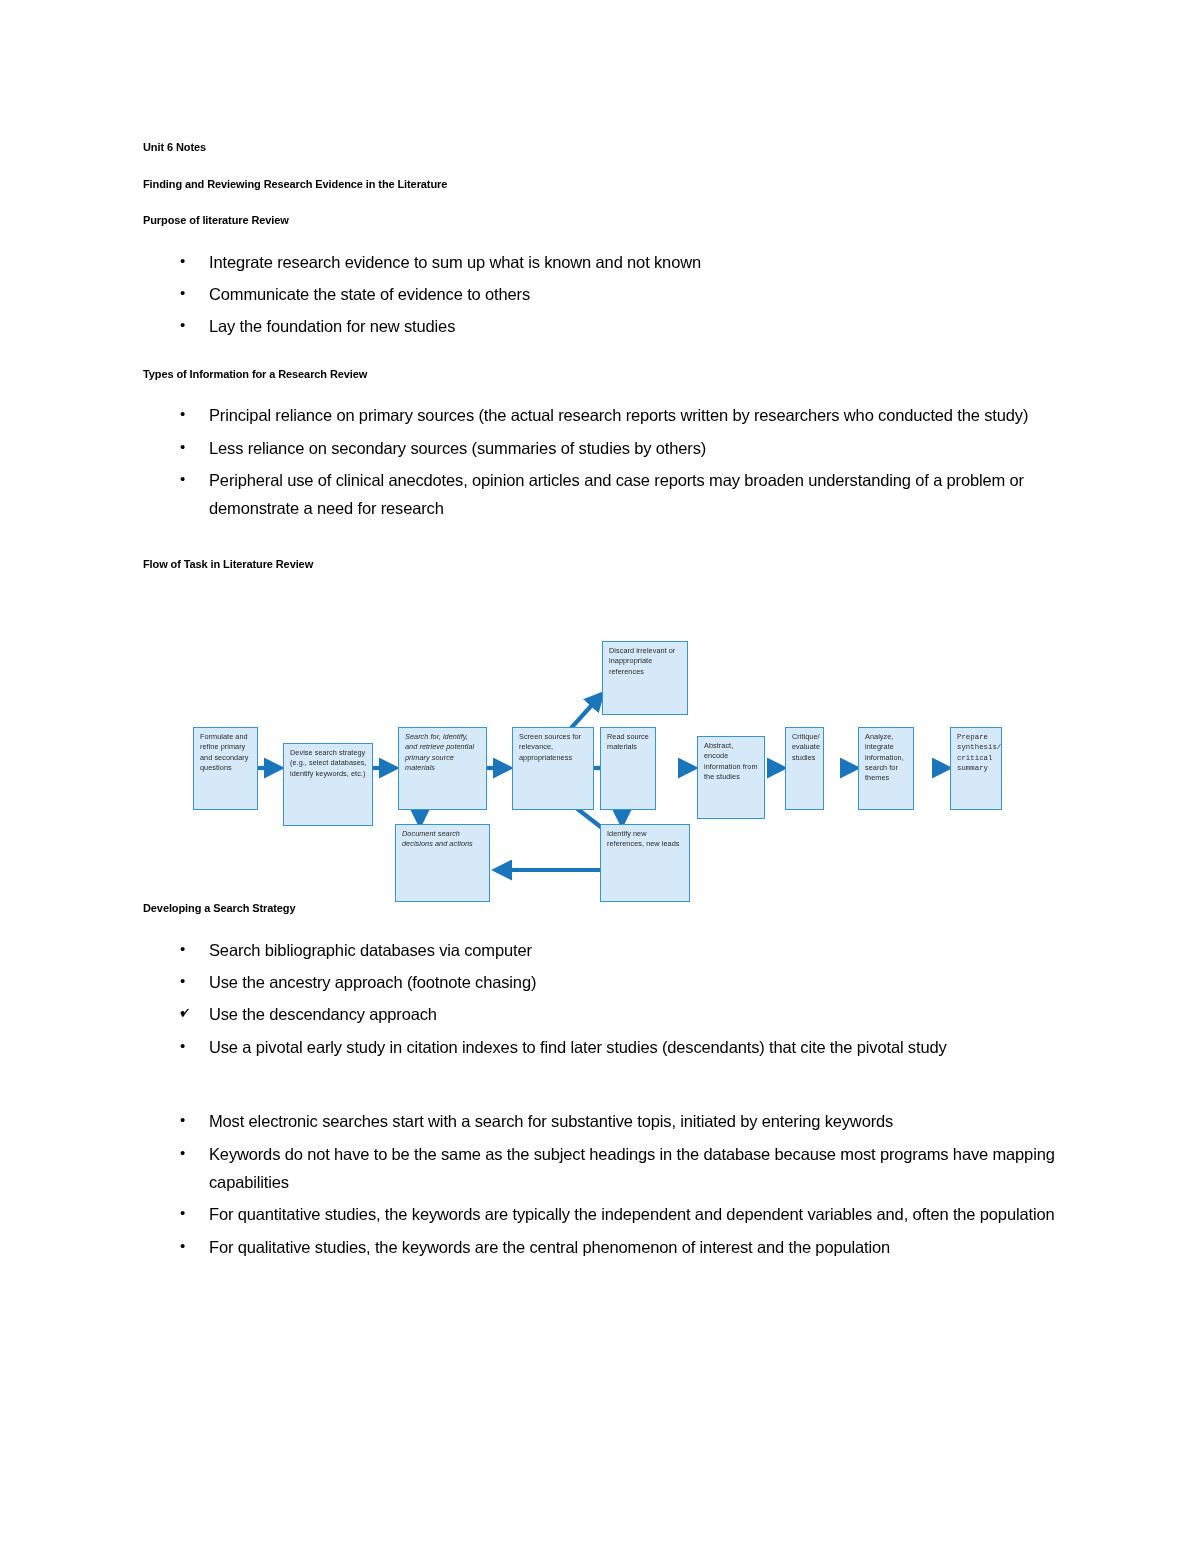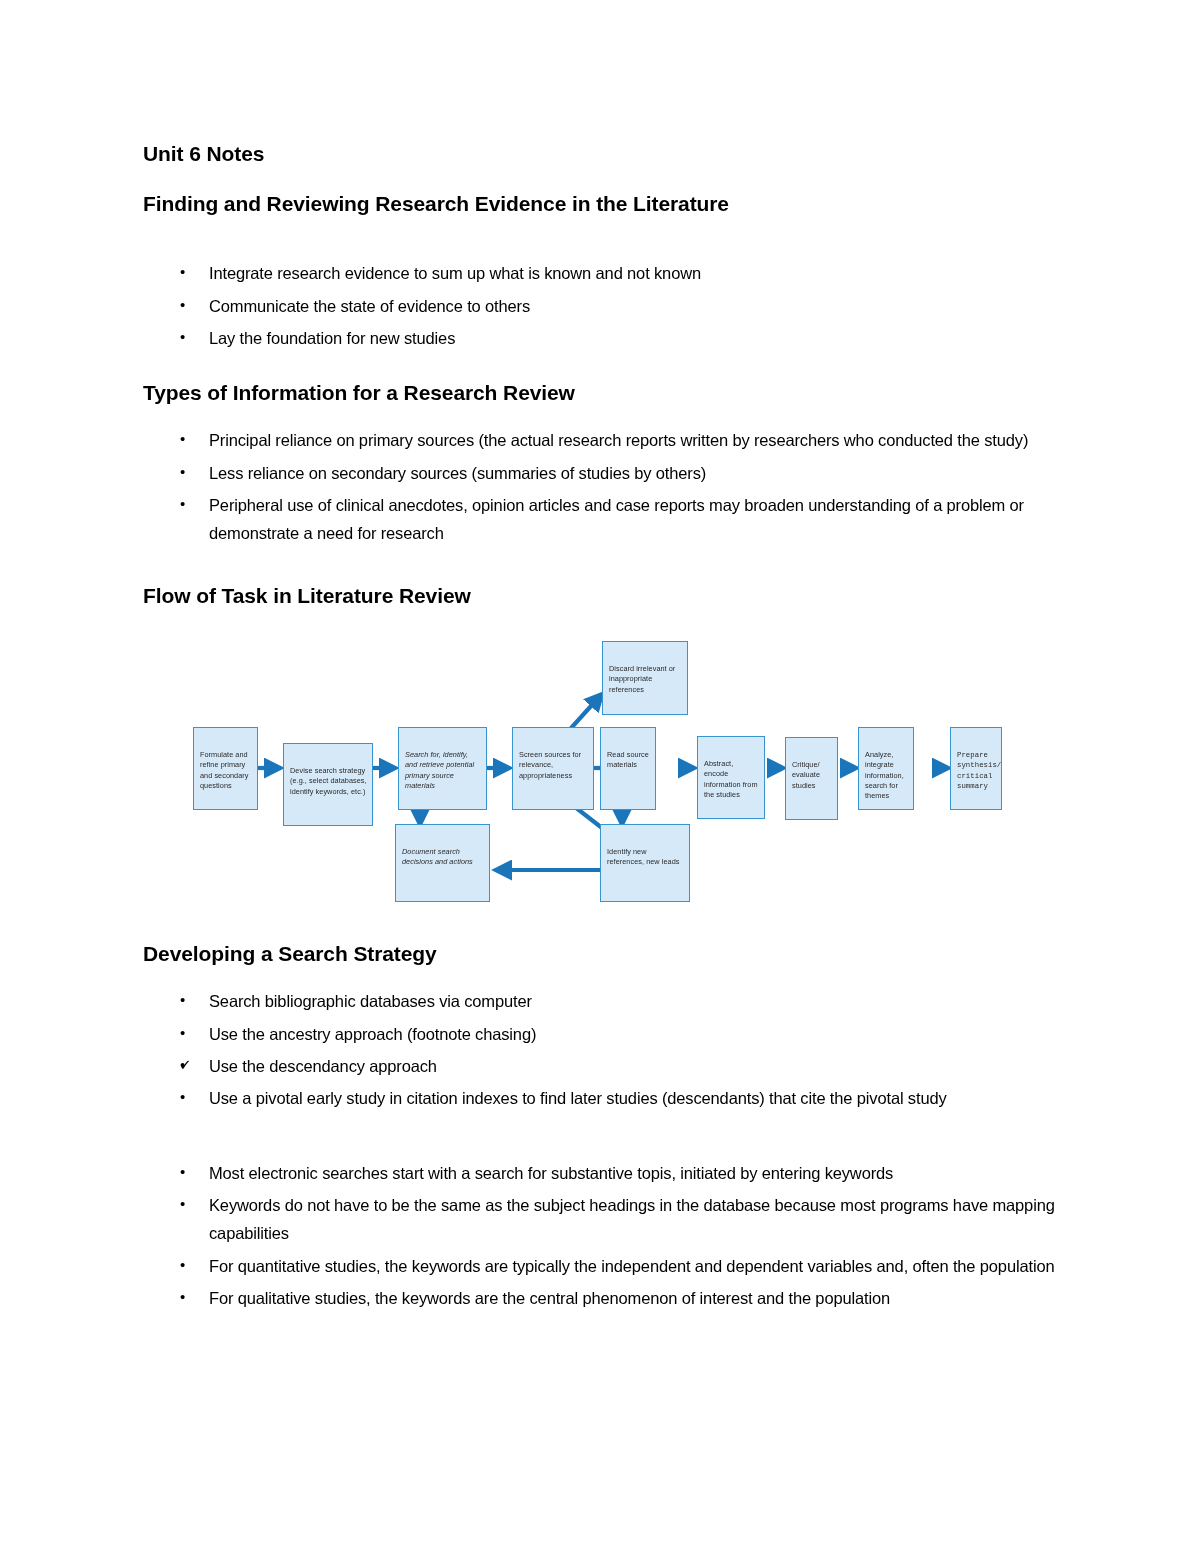--- a/index.html
+++ b/index.html
@@ -6,21 +6,21 @@
   body{
     width:1200px;height:1553px;
     font-family:"Liberation Sans","DejaVu Sans",sans-serif;
     color:#000000;
     -webkit-font-smoothing:antialiased;
   }
   .page{position:relative;width:1200px;height:1553px;background:#fff;overflow:hidden;}
   .content{position:absolute;left:143px;top:140px;width:920px;}
 
   h2.heading{
-    font-size:21px;
+    font-size:11px;
     font-weight:bold;
     margin:0 0 0 0;
     padding:0;
     line-height:1.32;
     letter-spacing:-0.1px;
   }
   .gap-after-heading{height:20px;}
   .gap-med{height:22px;}
   .gap-large{height:30px;}
 
@@ -57,37 +57,38 @@
     height:300px;
   }
   .fbox{
     position:absolute;
     background:#d6e9f8;
     border:1.4px solid #3694d1;
     box-sizing:border-box;
     color:#2a2a2a;
     font-size:7.3px;
     line-height:1.42;
-    padding:22px 5px 4px 6px;
+    padding:4px 5px 4px 6px;
     letter-spacing:0.05px;
   }
   .fig-svg{position:absolute;left:0;top:0;width:880px;height:300px;overflow:visible;}
 </style>
 </head>
 <body>
 
 <div class="page">
 
   <div class="content">
 
     <h2 class="heading">Unit 6 Notes</h2>
     <div class="gap-med"></div>
     <h2 class="heading">Finding and Reviewing Research Evidence in the Literature</h2>
 
     <div class="gap-med"></div>
+    <h2 class="heading">Purpose of literature Review</h2>
     <div class="gap-after-heading"></div>
     <ul class="bullets">
       <li><span class="mk">•</span><span>Integrate research evidence to sum up what is known and not known</span></li>
       <li><span class="mk">•</span><span>Communicate the state of evidence to others</span></li>
       <li><span class="mk">•</span><span>Lay the foundation for new studies</span></li>
     </ul>
 
     <div class="gap-med"></div>
     <h2 class="heading">Types of Information for a Research Review</h2>
     <div class="gap-after-heading"></div>
@@ -161,21 +162,21 @@
     <div class="fbox" style="left:238px;top:107px;width:89px;height:83px;font-style:italic;">Search for, identify, and retrieve potential primary source materials</div>
 
     <div class="fbox" style="left:352px;top:107px;width:82px;height:83px;">Screen sources for relevance, appropriateness</div>
 
     <div class="fbox" style="left:442px;top:21px;width:86px;height:74px;">Discard irrelevant or inappropriate references</div>
 
     <div class="fbox" style="left:440px;top:107px;width:56px;height:83px;">Read source materials</div>
 
     <div class="fbox" style="left:537px;top:116px;width:68px;height:83px;">Abstract, encode information from the studies</div>
 
-    <div class="fbox" style="left:625px;top:107px;width:53px;height:83px;margin-top:10px;">Critique/ evaluate studies</div>
+    <div class="fbox" style="left:625px;top:107px;width:39px;height:83px;">Critique/ evaluate studies</div>
 
     <div class="fbox" style="left:698px;top:107px;width:56px;height:83px;">Analyze, integrate information, search for themes</div>
 
     <div class="fbox" style="left:790px;top:107px;width:52px;height:83px;font-family:Liberation Mono, monospace;">Prepare synthesis/ critical summary</div>
 
     <div class="fbox" style="left:235px;top:204px;width:95px;height:78px;font-style:italic;">Document search decisions and actions</div>
 
     <div class="fbox" style="left:440px;top:204px;width:90px;height:78px;">Identify new references, new leads</div>
 
   </div>

